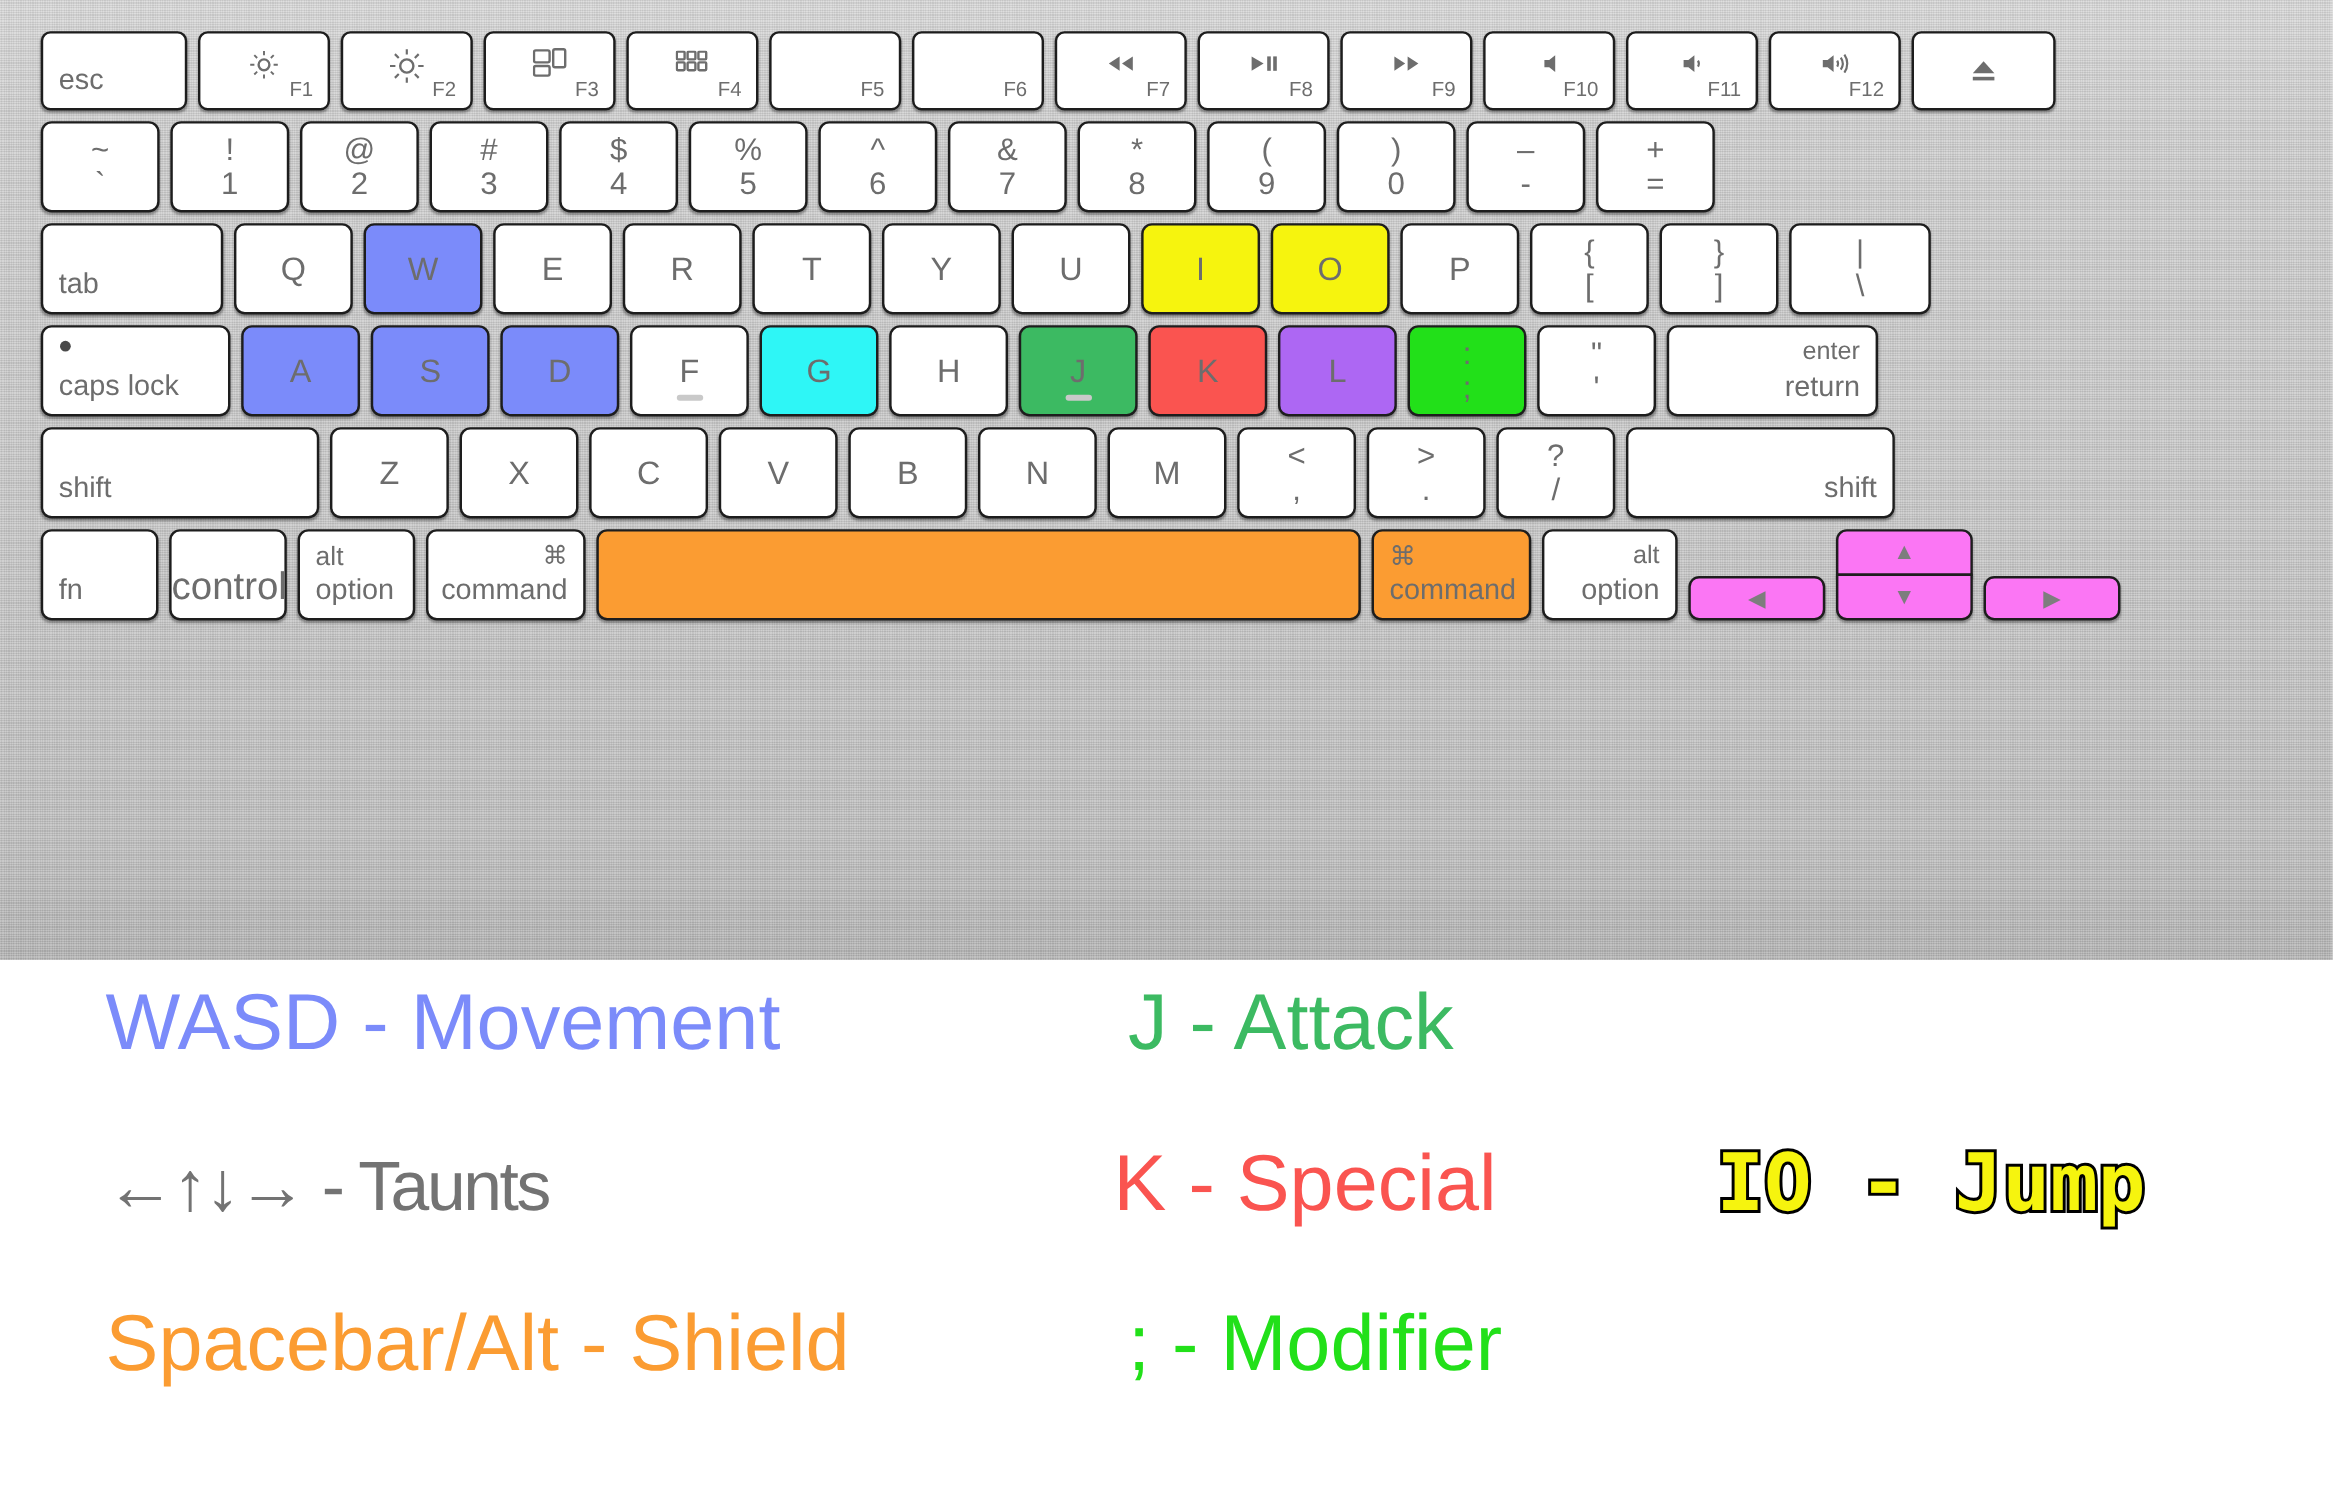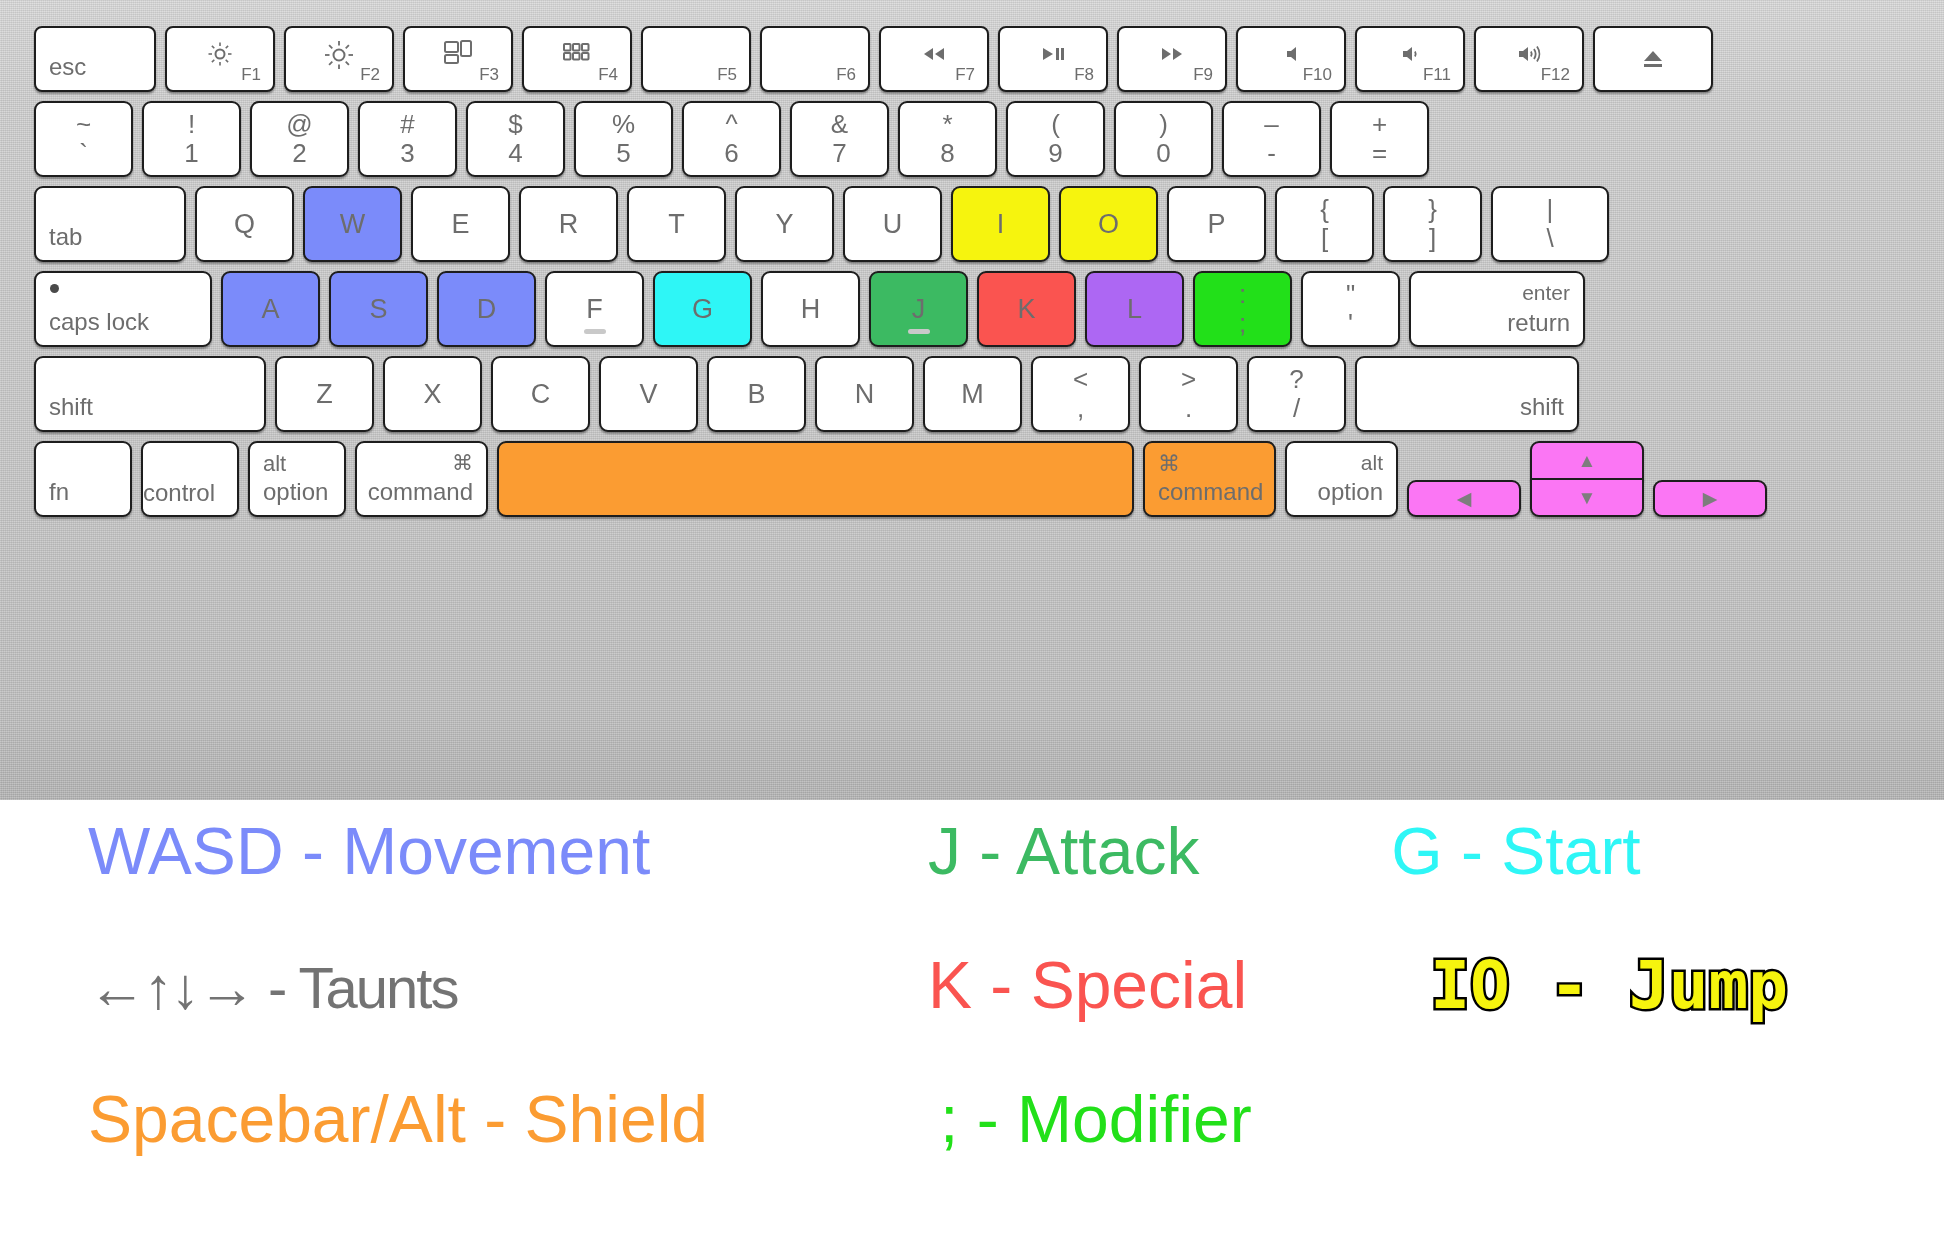--- a/index.html
+++ b/index.html
@@ -55,34 +55,34 @@
   .key .center{ line-height:1; }
   .key .bl{ position:absolute; left:13px; bottom:9px; font-size:24px; }
   .key .br{ position:absolute; right:13px; bottom:9px; font-size:24px; }
   .key .dot{ position:absolute; left:14px; top:11px; width:9px;height:9px;border-radius:50%;background:#4a4a4a; }
   .key .stack{ display:flex; flex-direction:column; align-items:center; justify-content:center; line-height:1.12; }
   .key .stack .up{ font-size:26px; }
   .key .stack .lo{ font-size:26px; }
   .key .glyphc{ position:absolute; left:0; right:0; top:12px; text-align:center; font-size:24px; }
   .key .fnlab{ position:absolute; right:12px; bottom:5px; font-size:17px; }
   .key .lt{ position:absolute; left:13px; top:8px; font-size:22px; }
-  .key .cb{ position:absolute; left:0;right:0; bottom:8px; font-size:24px; }
+  .key .cb{ position:absolute; left:0;right:0; bottom:8px; font-size:32px; }
   .key .rt{ position:absolute; right:13px; top:8px; font-size:21px; }
   .key .rb{ position:absolute; right:13px; bottom:8px; font-size:24px; }
   .key .homebar{ position:absolute; left:50%; transform:translateX(-50%); bottom:11px; width:22px;height:5px;border-radius:3px;background:#c9c9c9; }
 
   
   .w-esc{ width:122px; }
   .w-fn{ width:110px; }
   .w-eject{ width:120px; }
   .w-1{ width:99px; }
   .w-del{ width:168px; }
   .w-tab{ width:152px; }
   .w-bsl{ width:118px; }
-  .w-caps{ width:178px; }
+  .w-caps{ width:158px; }
   .w-ret{ width:176px; }
   .w-lsh{ width:232px; }
   .w-rsh{ width:224px; }
   .w-mod{ width:98px; }
   .w-cmd{ width:133px; }
   .w-space{ width:637px; }
   .w-opt{ width:113px; }
 
   
   .arrows{ position:relative; width:364px; height:76px; }
@@ -515,21 +515,20 @@
           <span>▶</span>
         </div>
       </div>
     </div>
   </div>
 
 <div id="legend">
     <div class="lrow">
       <div class="col1"><span class="litem" style="color:#7b8bfa">WASD - Movement</span></div>
       <div class="col2"><span class="litem" style="color:#3cba62">J - Attack</span></div>
-      <div class="col3"><span class="litem" style="color:#2ef6f6">G - Start</span></div>
     </div>
     <div class="lrow">
       <div class="col1"><span class="litem arrowglyphs" style="color:#737373">←↑↓→ - Taunts</span></div>
       <div class="col2"><span class="litem" style="color:#fa5450">K - Special</span></div>
       <div class="col3"><span class="litem jump" style="color:#f6f40e">IO - Jump</span></div>
     </div>
     <div class="lrow">
       <div class="col1"><span class="litem" style="color:#fb9c32">Spacebar/Alt - Shield</span></div>
       <div class="col3"><span class="litem" style="color:#22e019">; - Modifier</span></div>
     </div>

